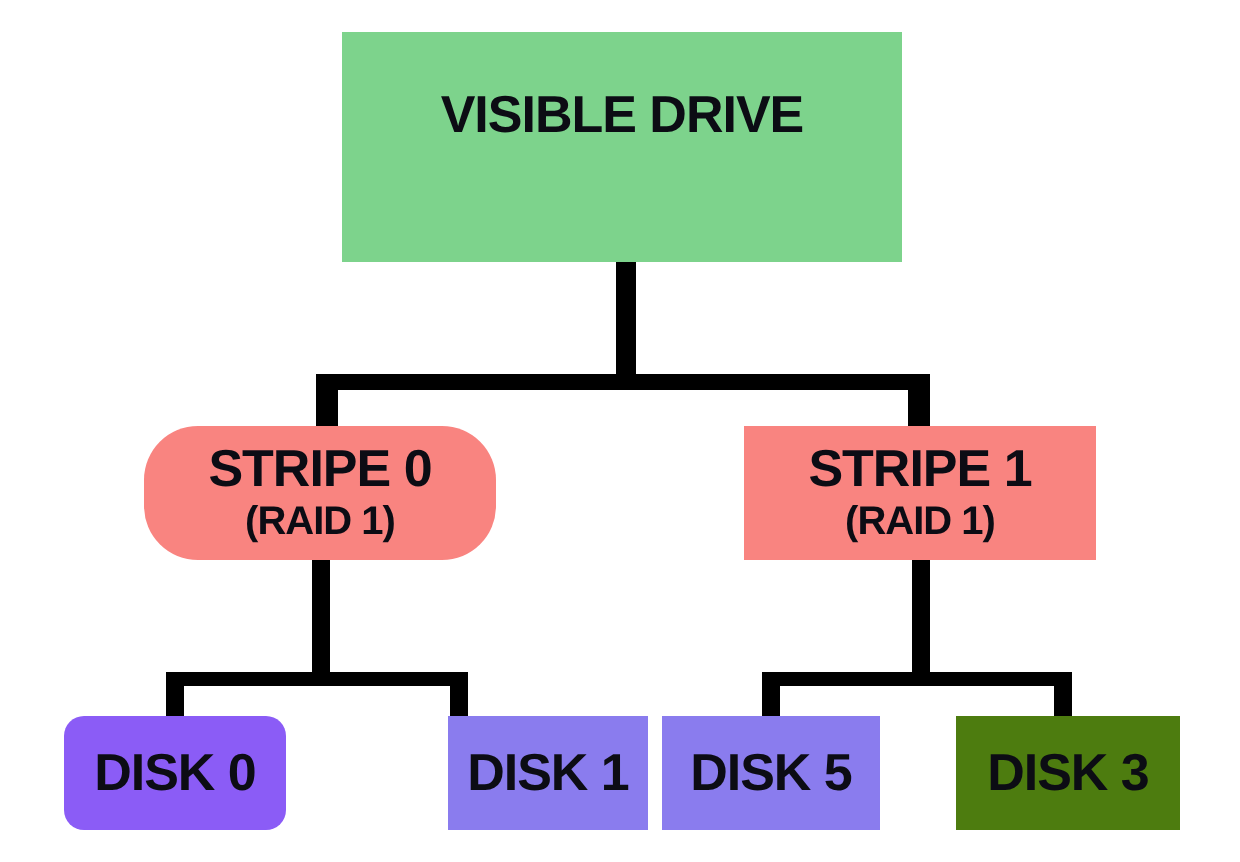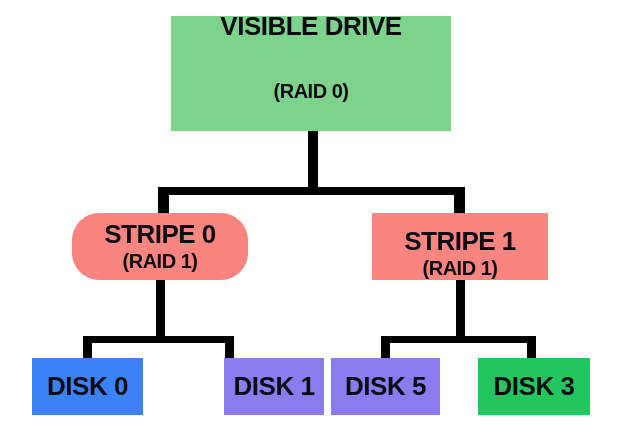--- a/index.html
+++ b/index.html
@@ -94,42 +94,41 @@
   <div class="conn" id="conn-d0-drop" style="background: rgb(0, 0, 0);"></div>
   <div class="conn" id="conn-d1-drop" style="background: rgb(0, 0, 0);"></div>
 
   <div class="conn" id="conn-s1-stem" style="background: rgb(0, 0, 0);"></div>
   <div class="conn" id="conn-s1-bar" style="background: rgb(0, 0, 0);"></div>
   <div class="conn" id="conn-d2-drop" style="background: rgb(0, 0, 0);"></div>
   <div class="conn" id="conn-d3-drop" style="background: rgb(0, 0, 0);"></div>
 
   <div class="node" id="node-visible-drive" style="background: rgb(125, 211, 140); gap: 39px;">
     <div class="title">VISIBLE DRIVE</div>
-    <div class="subtitle">(RAID 0)</div>
   </div>
 
   <div class="node" id="node-stripe-0" style="background: rgb(249, 132, 128);">
     <div class="title">STRIPE 0</div>
     <div class="subtitle">(RAID 1)</div>
   </div>
 
-  <div class="node" id="node-stripe-1" style="background: rgb(249, 132, 128); justify-content: flex-end;">
+  <div class="node" id="node-stripe-1" style="background: rgb(249, 132, 128);">
     <div class="title">STRIPE 1</div>
     <div class="subtitle">(RAID 1)</div>
   </div>
 
-  <div class="node" id="node-disk-0" style="background: #3b82f6;">
+  <div class="node" id="node-disk-0" style="background: #8b5cf6; border-radius: 10px;">
     <div class="title">DISK 0</div>
   </div>
 
   <div class="node" id="node-disk-1" style="background: rgb(138, 124, 238);">
     <div class="title">DISK 1</div>
   </div>
 
   <div class="node" id="node-disk-2" style="background: rgb(138, 124, 238);">
     <div class="title">DISK 5</div>
   </div>
 
-  <div class="node" id="node-disk-3" style="background: #22c55e;">
+  <div class="node" id="node-disk-3" style="background: #4d7c0f;">
     <div class="title">DISK 3</div>
   </div>
 
 </div>
 
 </body></html>

